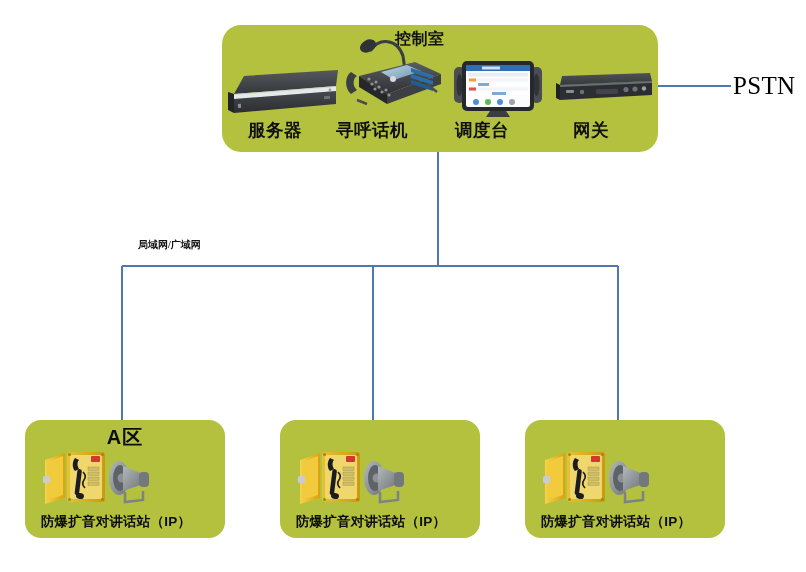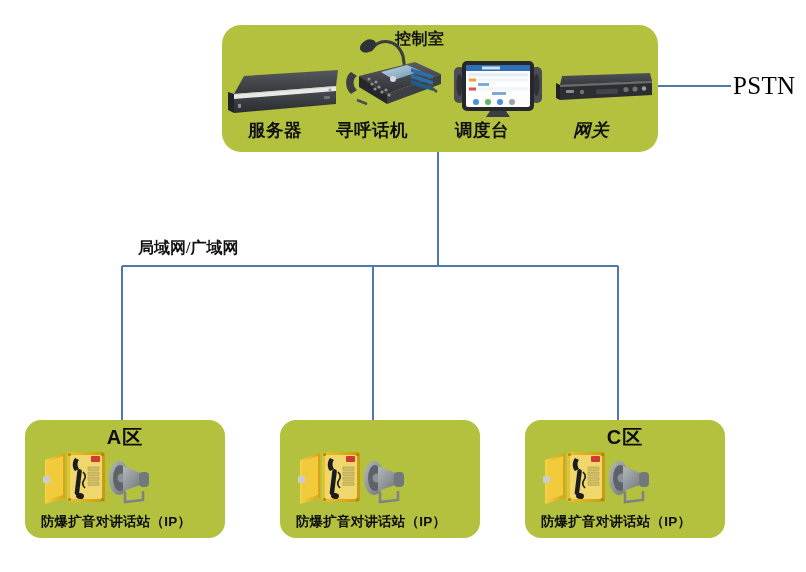--- a/index.html
+++ b/index.html
@@ -33,41 +33,41 @@
     white-space: nowrap;
   }
   .dev-label {
     position: absolute; top: 118px;
     font-size: 17.5px; font-weight: bold; color: #101010;
     white-space: nowrap; letter-spacing: .5px;
   }
   .dev-label.l1 { left: 224px; margin-left: 24px; }
   .dev-label.l2 { left: 336px; }
   .dev-label.l3 { left: 455px; text-align: right; }
-  .dev-label.l4 { left: 573px; font-style: italic; }
+  .dev-label.l4 { left: 573px; }
 
   .zone-title {
     position: absolute; top: 4px; left: 0; width: 200px;
     text-align: center;
     font-size: 20px; font-weight: bold; color: #0d0d0d; letter-spacing: 1px;
   }
   .zone-caption {
     position: absolute; bottom: 7px; left: 0; width: 182px;
     text-align: center;
     font-size: 13.5px; font-weight: bold; color: #0d0d0d; letter-spacing: .2px;
     white-space: nowrap;
   }
   .pstn-label {
     position: absolute; left: 733px; top: 72px;
     font-family: "Liberation Serif", "DejaVu Serif", serif;
     font-size: 25px; color: #000; letter-spacing: .3px; white-space: nowrap;
   }
   .net-label {
     position: absolute; left: 138px; top: 238px;
-    font-size: 16px; font-weight: bold; color: #111; white-space: nowrap; font-family: Liberation Serif, serif;
+    font-size: 10px; font-weight: bold; color: #111; white-space: nowrap; font-family: Liberation Serif, serif;
   }
 
   
   .art { position: absolute; }
   .art svg { display: block; }
 </style>
 </head>
 <body>
 
 <div id="stage">
@@ -331,21 +331,20 @@
           <polygon points="80,18 100,26 100,36 80,43" fill="url(#hornG)"></polygon>
           <rect x="96" y="24" width="10" height="15" rx="4" fill="#73787d"></rect>
           <path d="M82,44 L82,54 L100,52 L100,43" stroke="#7d8287" stroke-width="2.5" fill="none"></path>
         </g>
       </svg>
     </div>
     <div class="zone-caption">防爆扩音对讲话站（IP）</div>
   </div>
 
   <div class="panel zone c">
-    <div class="zone-title">C区</div>
     <div class="art" style="left:18px; top:28px;">
       <svg width="110" height="62" viewBox="0 0 110 62" xmlns="http://www.w3.org/2000/svg">
         <polygon points="2,12 22,5 22,50 2,56" fill="url(#ylDoor)"></polygon>
         <polygon points="4,14 20,8 20,47 4,52" fill="#f2cb3c"></polygon>
         <rect x="0" y="28" width="7" height="7" rx="1.5" fill="#c9ccd0"></rect>
         <rect x="24" y="4" width="38" height="50" rx="3" fill="url(#ylBody)"></rect>
         <rect x="27" y="7" width="32" height="44" rx="2" fill="#efd76d"></rect>
         <g fill="#a8850c">
           <circle cx="26.5" cy="6.5" r="1.5"></circle>
             <circle cx="59.5" cy="6.5" r="1.5"></circle>

